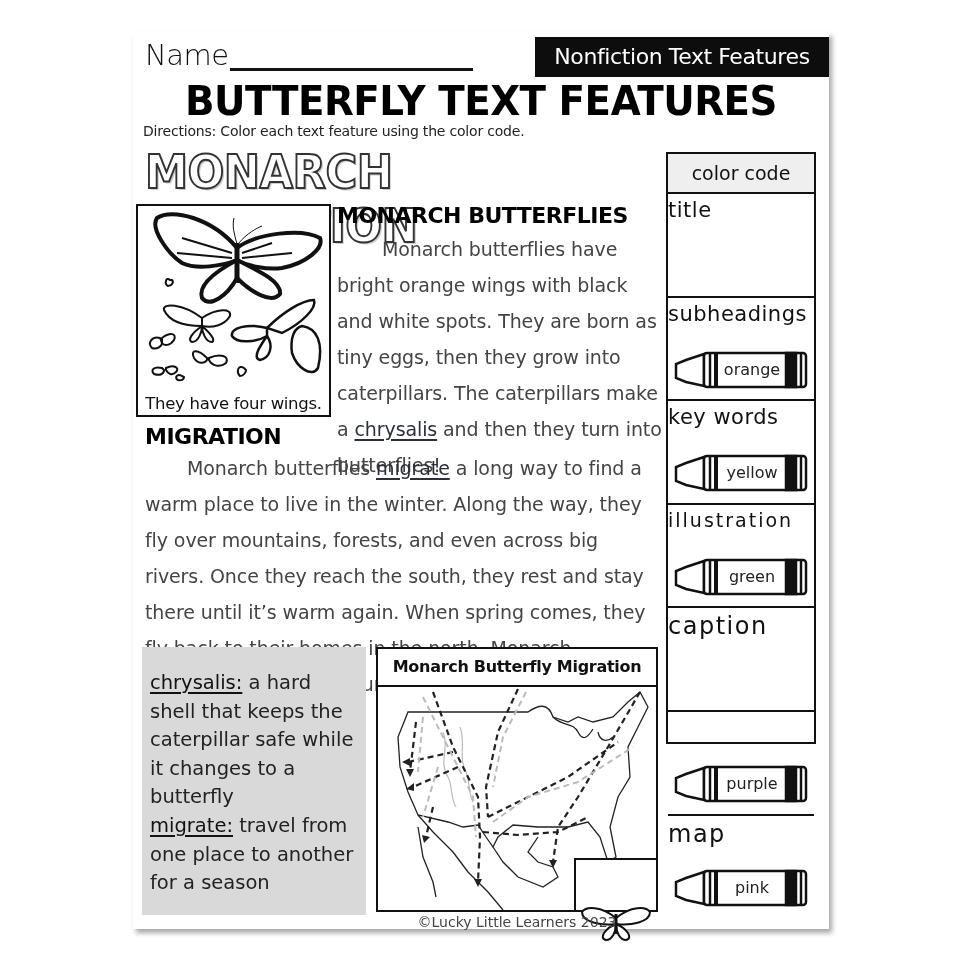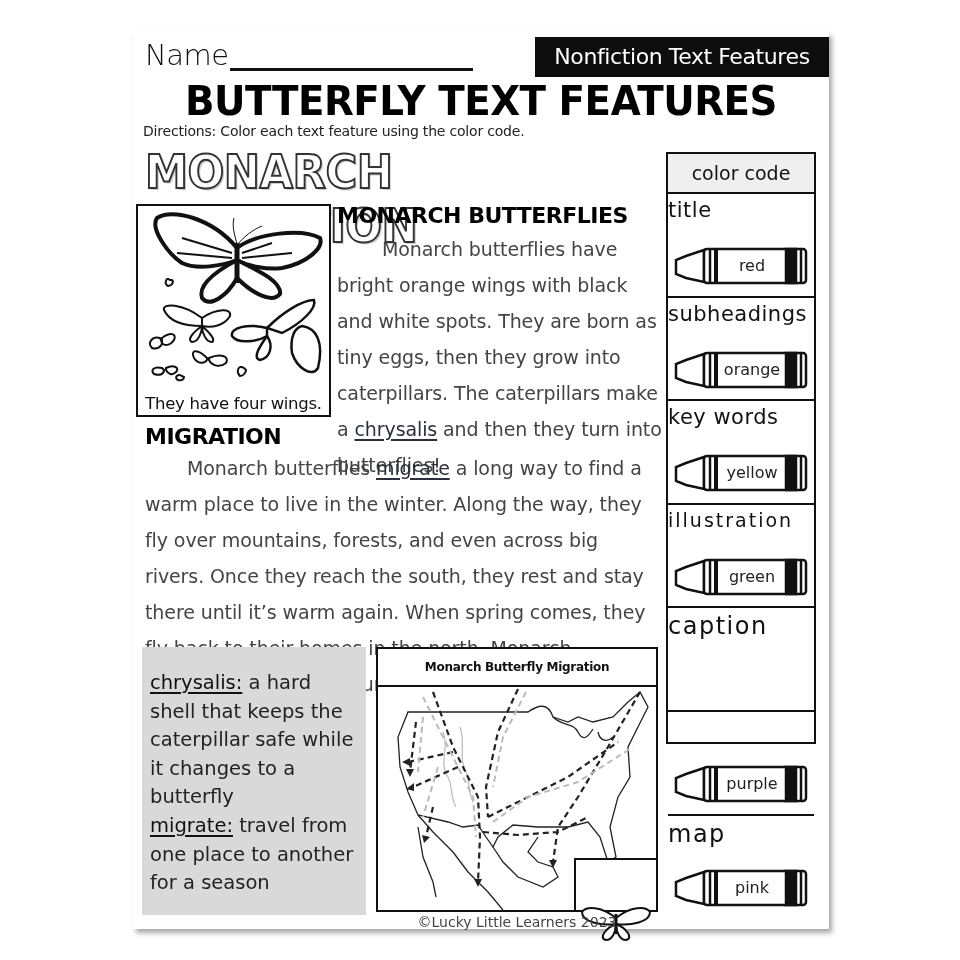--- a/index.html
+++ b/index.html
@@ -41,21 +41,21 @@
   .para2 { left:145px; top:450px; width:515px; }
 
   
   .glossary { left:142px; top:647px; width:224px; height:268px; background:#d9d9d9; box-sizing:border-box; padding:22px 8px; }
   .glossary p { margin:0; font-size:19.5px; line-height:28.6px; color:#222; }
   .glossary .term { text-decoration:underline; text-decoration-thickness:2px; text-underline-offset:3px; color:#111; }
 
   
   .map { left:376px; top:647px; width:282px; height:265px; border:2px solid #111; box-sizing:border-box; background:#fff; }
   .map-title { position:absolute; left:0; top:0; width:100%; height:38px; border-bottom:2px solid #111; box-sizing:border-box;
-    text-align:center; line-height:36px; font-weight:bold; font-size:12px; color:#111; letter-spacing:-0.3px; }
+    text-align:center; line-height:36px; font-weight:bold; font-size:16px; color:#111; letter-spacing:-0.3px; }
   .map svg { position:absolute; left:0; top:38px; }
   .map-inset { position:absolute; right:0; bottom:0; width:82px; height:52px; border:2px solid #111; border-right:none; border-bottom:none; background:#fff; box-sizing:border-box; }
   .copyright { left:376px; top:914px; width:282px; text-align:center; font-size:14px; color:#444; }
 
   
   .cc { left:666px; top:152px; width:150px; height:592px; border:2px solid #111; box-sizing:border-box; background:#fff; }
   .cc-head { height:40px; background:#efefef; border-bottom:2px solid #111; text-align:center; font-size:19px; line-height:38px; color:#111; box-sizing:border-box; }
   .cc-row { position:relative; border-bottom:2px solid #111; box-sizing:border-box; height:103.6px; }
   .cc-row:last-child { border-bottom:none; }
   .cc-label { font-size:21px; color:#111; padding-top:4px; letter-spacing:0.5px; }
@@ -174,33 +174,20 @@
     </svg>
   </div>
 </div>
 <div class="abs copyright">©Lucky Little Learners 2023</div>
 
 <div class="abs cc">
   <div class="cc-head">color code</div>
 
   <div class="cc-row">
     <div class="cc-label">title</div>
-    <div class="crayon">
-      <svg width="136" height="40" viewBox="0 0 136 40">
-          <g stroke="#111" fill="#fff" stroke-width="2.5">
-            <path d="M30 4 L12 10 L2 14 L2 28 L12 32 L30 36 Z"></path>
-            <rect x="30" y="3" width="102" height="34" rx="3"></rect>
-            <line x1="36" y1="3" x2="36" y2="37"></line>
-            <line x1="42" y1="3" x2="42" y2="37" stroke-width="4"></line>
-            <rect x="112" y="3" width="10" height="34" fill="#111"></rect>
-            <line x1="127" y1="3" x2="127" y2="37"></line>
-          </g>
-        </svg>
-      <span class="crayon-text">red</span>
-    </div>
   </div>
 
   <div class="cc-row">
     <div class="cc-label">subheadings</div>
     <div class="crayon">
       <svg width="136" height="40" viewBox="0 0 136 40">
           <g stroke="#111" fill="#fff" stroke-width="2.5">
             <path d="M30 4 L12 10 L2 14 L2 28 L12 32 L30 36 Z"></path>
             <rect x="30" y="3" width="102" height="34" rx="3"></rect>
             <line x1="36" y1="3" x2="36" y2="37"></line>

